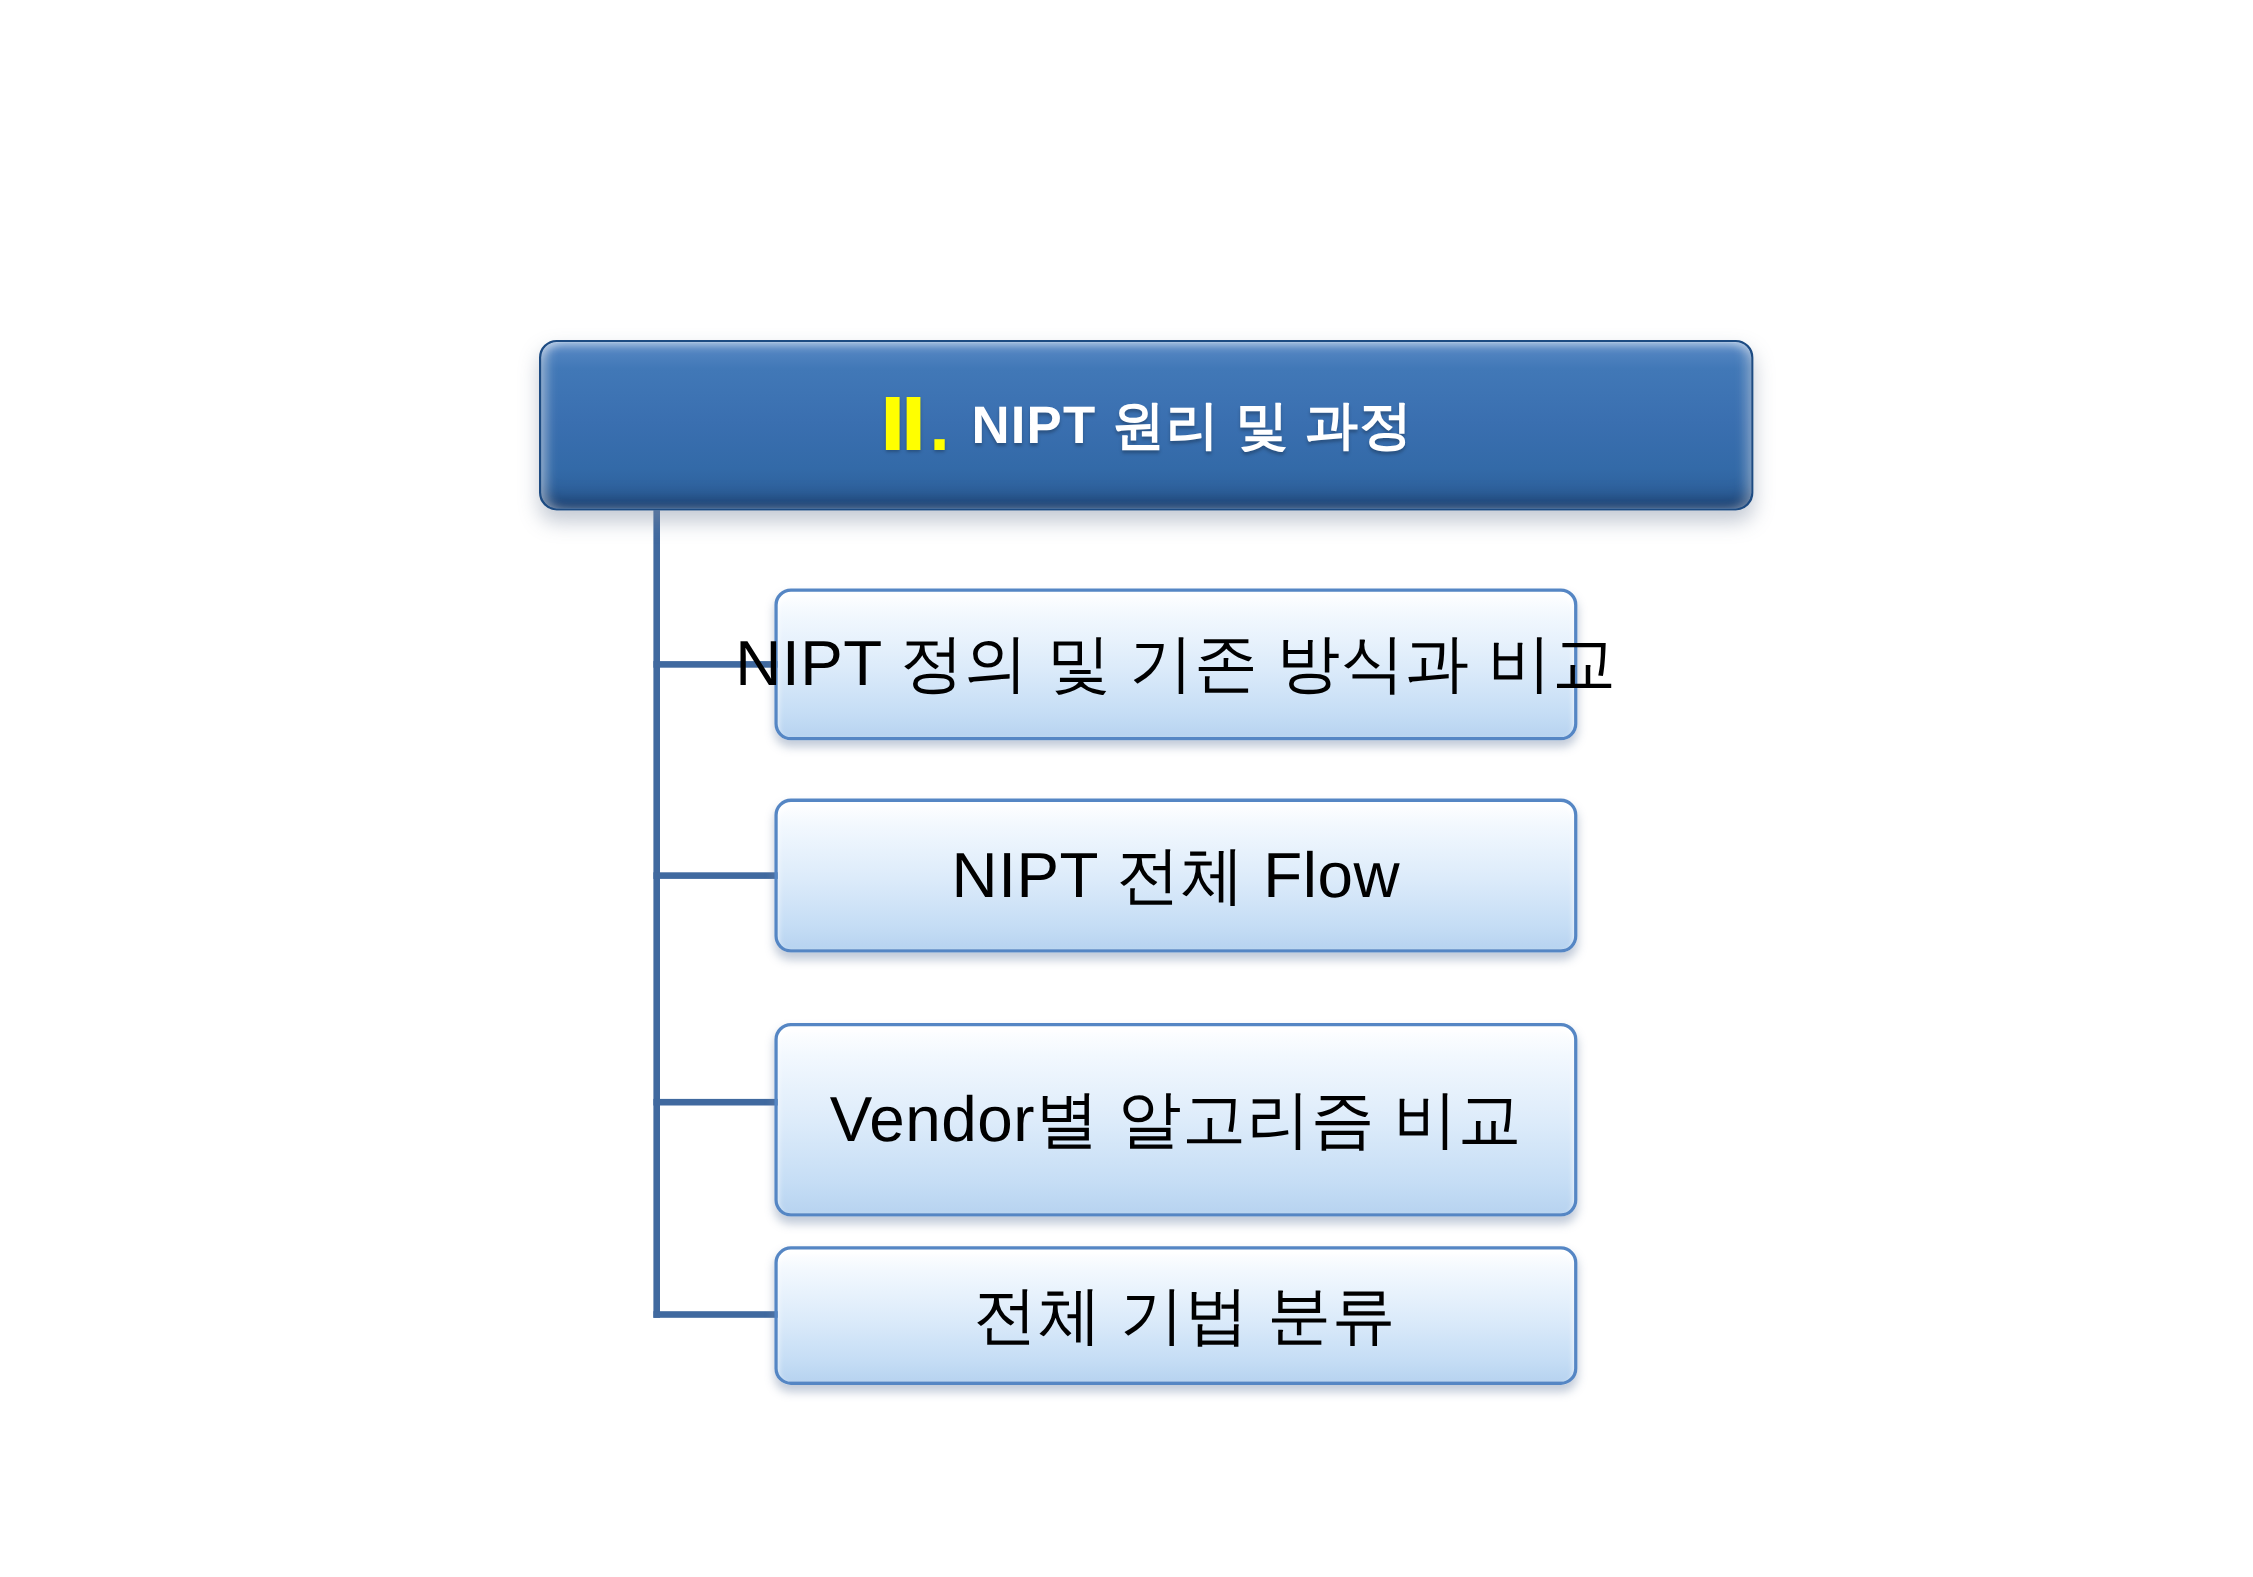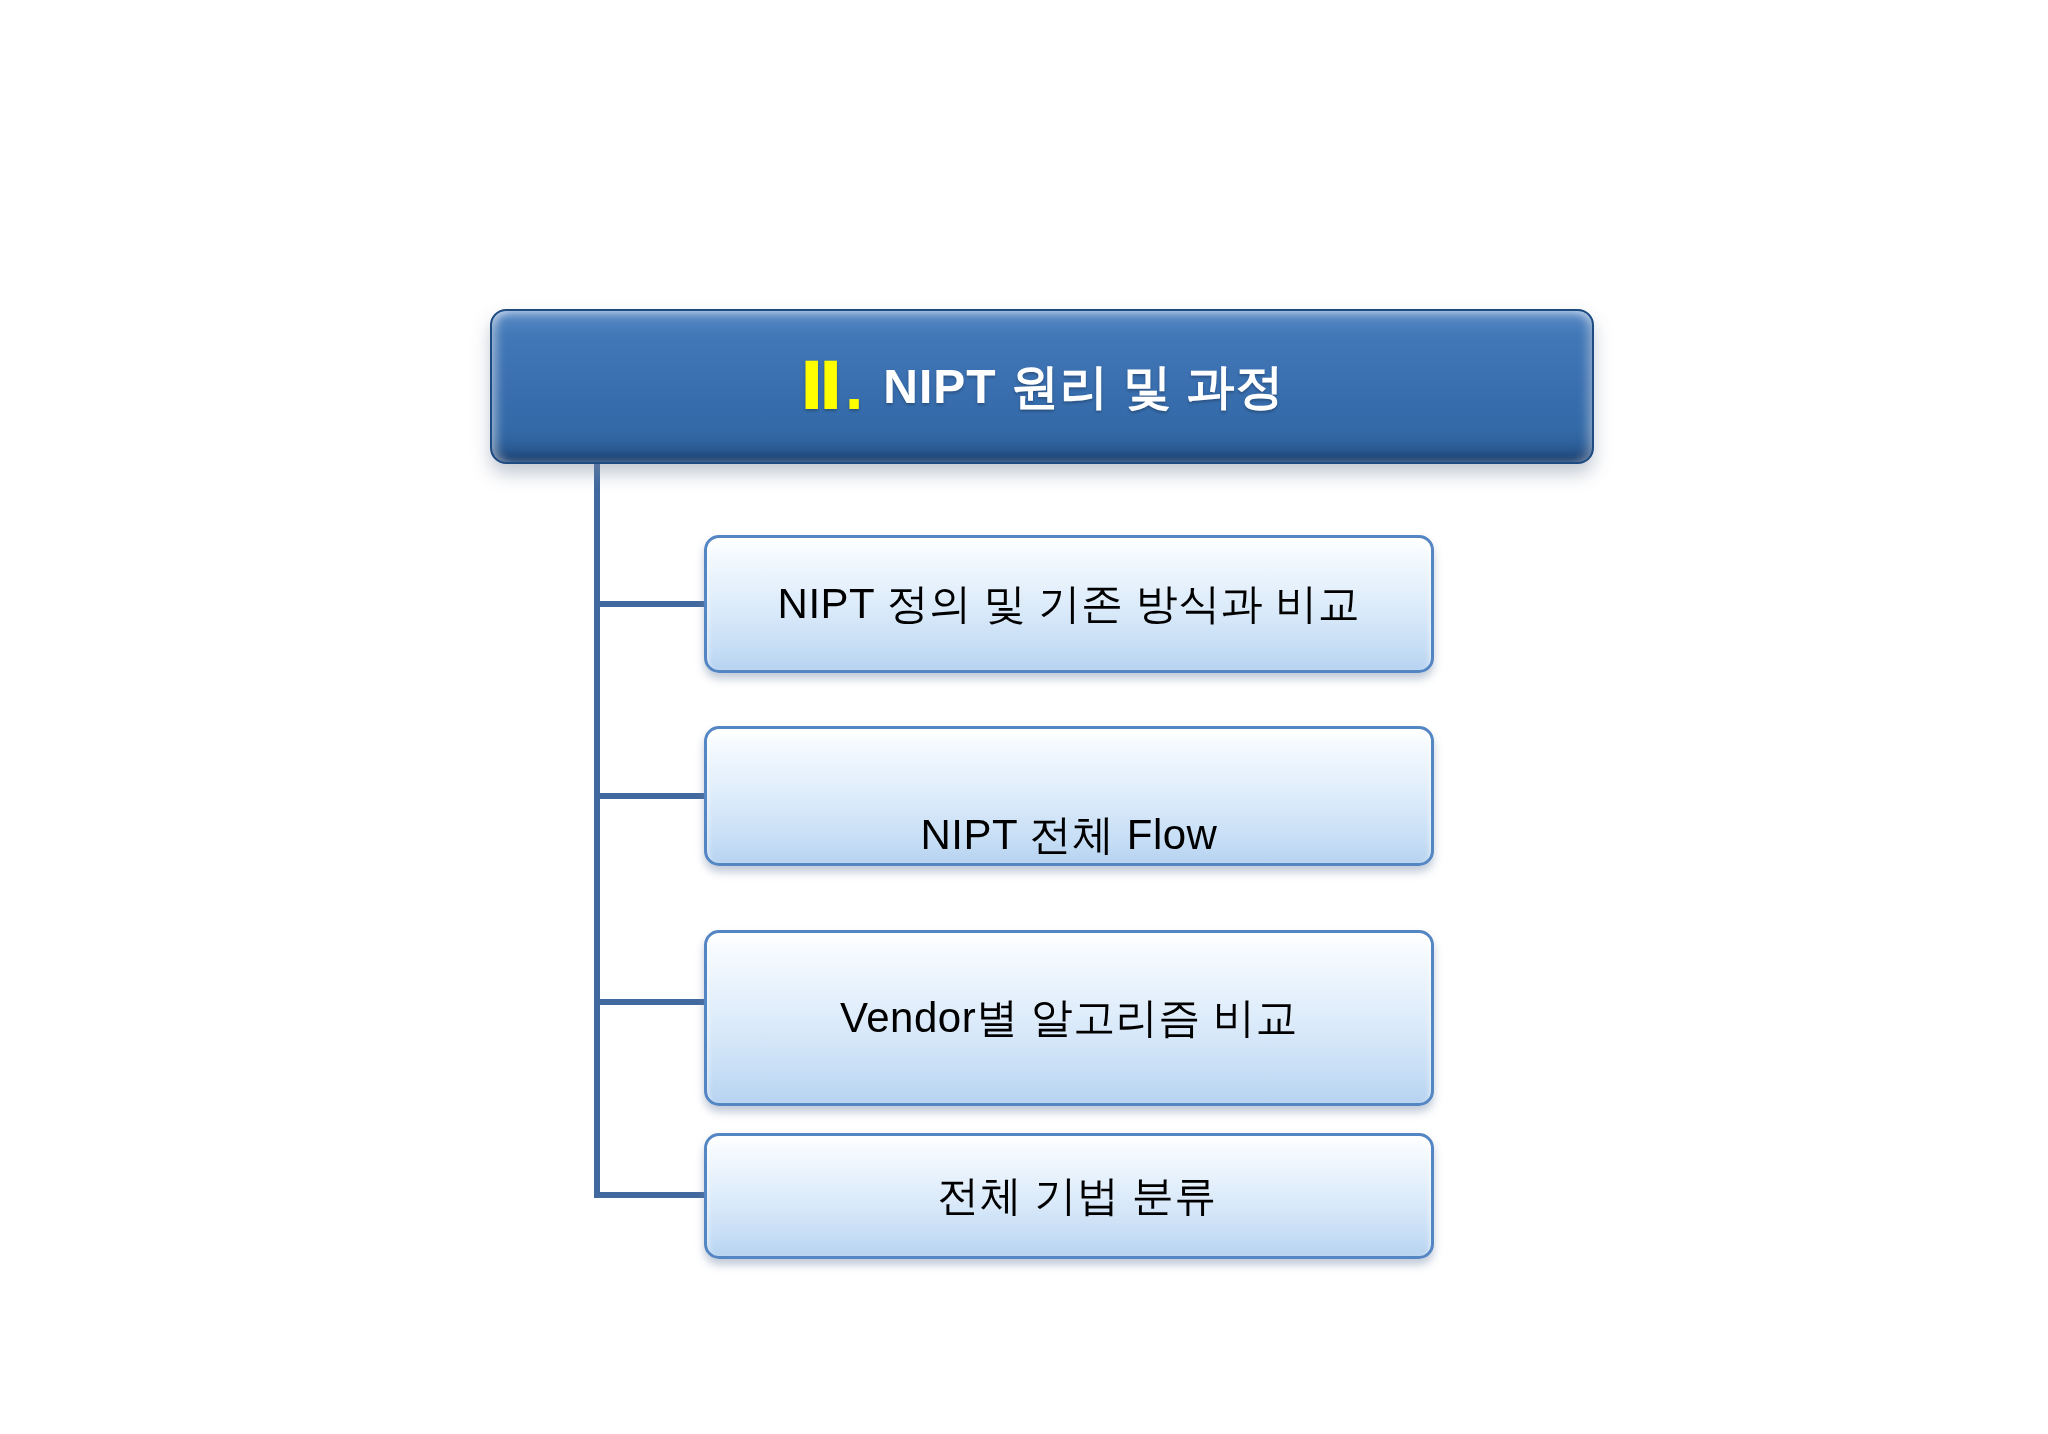--- a/index.html
+++ b/index.html
@@ -120,29 +120,29 @@
       inset 0 4px 6px rgba(255,255,255,0.9),
       0 6px 9px rgba(120,140,170,0.45);
     display: flex;
     align-items: center;
     justify-content: center;
     z-index: 2;
   }
 
   .topic .lbl {
     color: var(--item-text);
-    font-size: 42px;
+    font-size: 58px;
     font-weight: 400;
     letter-spacing: 0.5px;
     text-align: center;
     white-space: nowrap;
   }
 
   .topic1 { top: 535px;  height: 138px; }
-  .topic2 { top: 726px;  height: 140px; align-items: flex-end; }
+  .topic2 { top: 726px;  height: 140px; }
   .topic3 { top: 930px;  height: 176px; }
   .topic4 { top: 1133px; height: 126px; padding-left: 16px; }
 </style>
 </head>
 <body>
 
 <div class="canvas">
 
   <div class="section-header">
     <span class="num">Ⅱ.</span>

